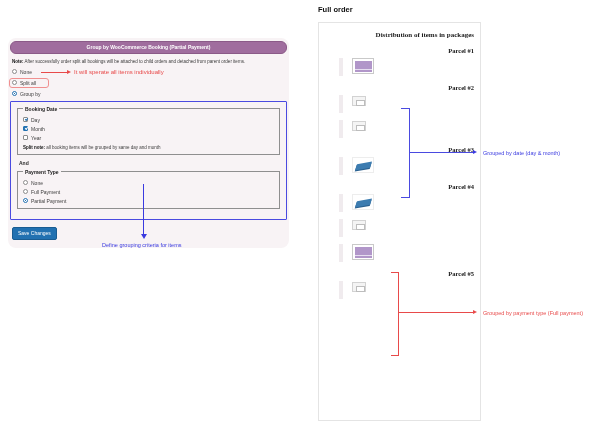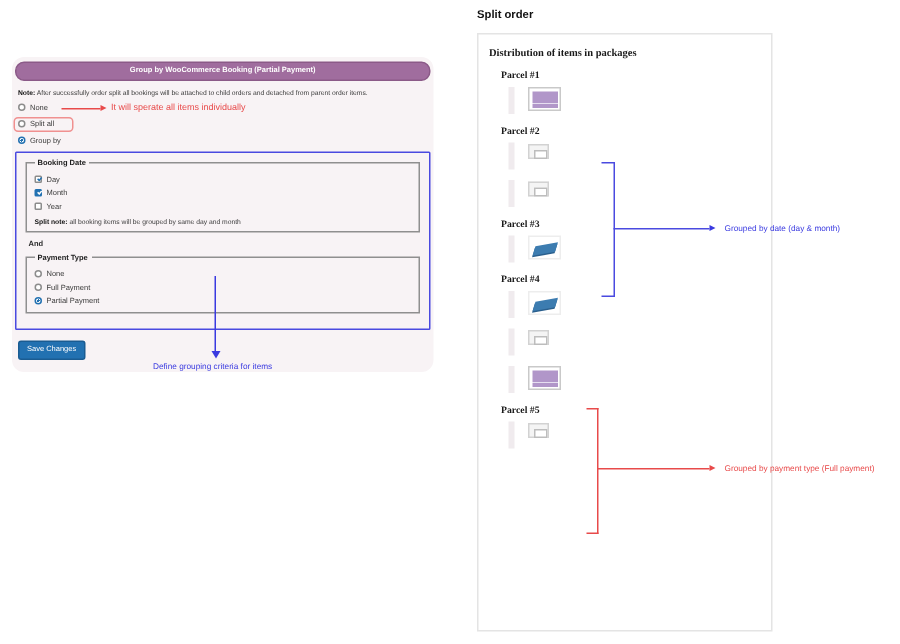--- a/index.html
+++ b/index.html
@@ -52,22 +52,22 @@
   .blead.red{left:398px;top:312px;width:75px;border-color:#e84a4a;}
   .blead-arrow{position:absolute;}
   .blead-arrow.blue{left:473px;top:150px;}
   .blead-arrow.red{left:473px;top:310px;}
   .bracket-label{position:absolute;font-size:5.5px;white-space:nowrap;}
   .bracket-label.blue{left:483px;top:149.5px;}
   .bracket-label.red{left:483px;top:309.5px;}
 
   
   .your-order{position:absolute;left:318px;top:5px;font-size:7.5px;font-weight:bold;color:#111;}
-  .order-box{position:absolute;left:318px;top:22px;width:197px;height:399px;background:#fff;
-    border:1px solid #e4e4e4;box-sizing:border-box;padding:7px 6px 6px 6px;overflow:hidden;}
+  .order-box{position:absolute;left:318px;top:22px;width:163px;height:399px;background:#fff;
+    border:1px solid #e4e4e4;box-sizing:border-box;padding:7px 6px 6px 6px;overflow:hidden;text-align:right;}
   .dist-title{font-family:"Liberation Serif",serif;font-size:7px;font-weight:bold;color:#1a1a1a;margin:1px 0 2px 1px;}
   .parcel-h{font-family:"Liberation Serif",serif;font-size:6.5px;font-weight:bold;color:#1a1a1a;margin:8px 0 4px 9px;}
   .item-row{display:flex;align-items:flex-start;margin:0 0 7px 14px;}
   .rail{width:4px;align-self:stretch;background:#f0ebee;margin-right:9px;flex:0 0 auto;min-height:18px;}
   .thumb{flex:0 0 auto;margin-right:6px;box-sizing:border-box;}
   .thumb.album{width:22px;height:16px;border:1px solid #c9c9c9;background:#fff;padding:1.5px;}
   .thumb.album .inner{width:100%;height:100%;background:linear-gradient(180deg,#b196c9 0 70%,#e6def0 70% 78%,#b196c9 78%);}
   .thumb.placeholder{width:14px;height:10px;border:1px solid #d2d2d2;background:#f4f4f4;position:relative;margin-top:1px;}
   .thumb.placeholder:after{content:"";position:absolute;left:3px;top:2.5px;width:7px;height:4px;
     background:#fff;border:0.8px solid #bdbdbd;}
@@ -148,21 +148,21 @@
 
   <div class="split-anno anno-red">
     <span class="hline"></span>
     <span class="arrow-r red"></span>
     <span class="txt">It will sperate all items individually</span>
   </div>
   <div class="crit-line"></div>
   <div class="crit-arrow"></div>
   <div class="crit-txt anno-blue">Define grouping criteria for items</div>
 
-  <div class="your-order">Split order</div>
+  <div class="your-order">Full order</div>
 
   <div class="order-box">
     <div class="dist-title">Distribution of items in packages</div>
     <div>
         <div class="parcel">
           <div class="parcel-h">Parcel #1</div>
           <div class="item-row">
             <div class="rail"></div>
             <div class="thumb album">
               <div class="inner"></div>

